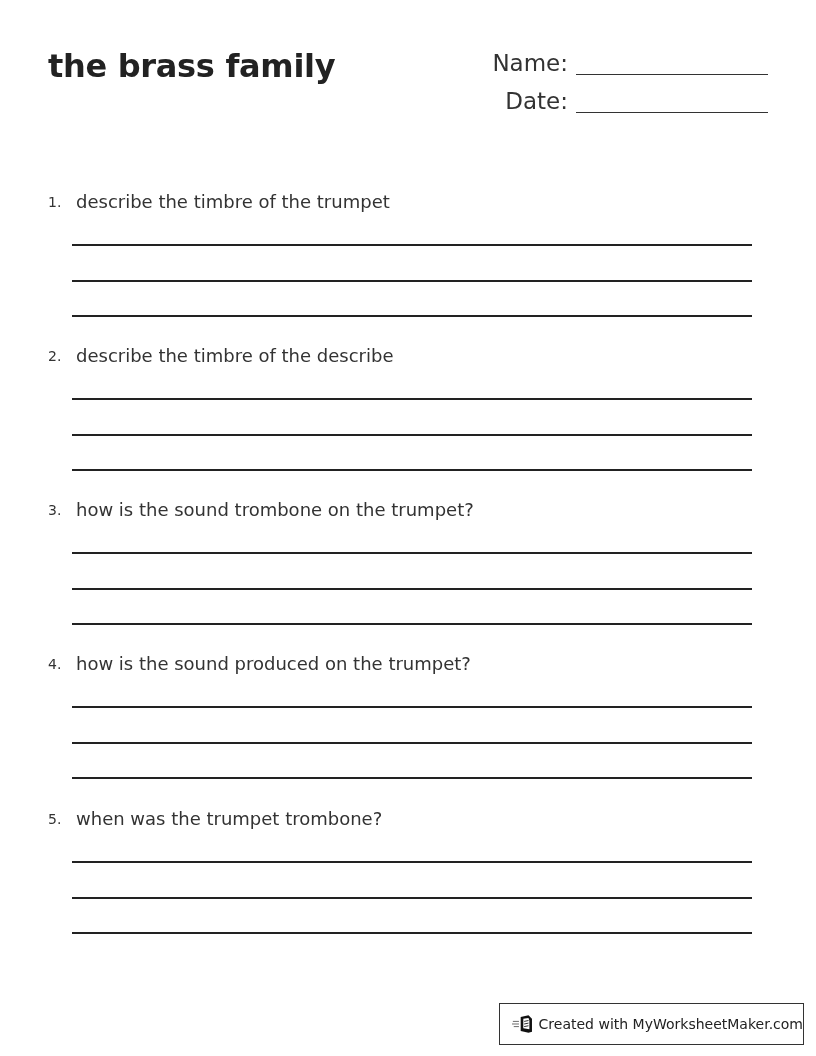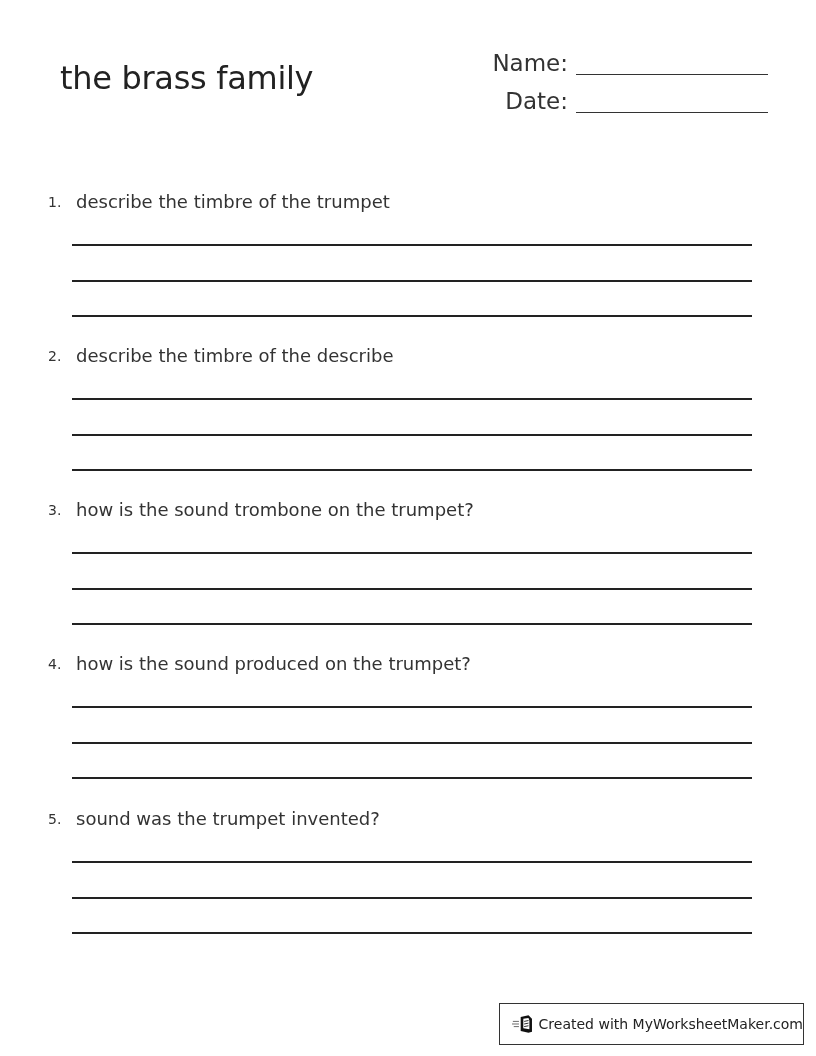--- a/index.html
+++ b/index.html
@@ -1,19 +1,19 @@
 <!DOCTYPE html>
 <html><head>
   <meta charset="utf-8">
   <style>
     html, body { margin: 0; padding: 0; background: #ffffff; }
     body { width: 816px; height: 1056px; position: relative; overflow: hidden;
            font-family: "DejaVu Sans", "Liberation Sans", sans-serif; color: #222; }
-    .title { position: absolute; left: 48px; top: 46px; font-size: 32px; font-weight: normal;
-             color: #222; letter-spacing: -0.3px; margin: 12px; line-height: 40px; }
+    .title { position: absolute; left: 48px; top: 46px; font-size: 32px; font-weight: bold;
+             color: #222; letter-spacing: -0.3px; margin: 0; line-height: 40px; }
     .field { position: absolute; left: 470px; width: 300px; height: 28px; }
     .field-label { position: absolute; right: 202px; top: 0; font-size: 23px; color: #333;
                    line-height: 26px; white-space: nowrap; }
     .field-line { position: absolute; left: 106px; right: 2px; top: 24px; height: 1px;
                   background: #333; }
     .question { position: absolute; left: 48px; width: 710px; }
     .q-num { position: absolute; left: 0; top: 0; font-size: 14px; color: #333; line-height: 18px; }
     .q-text { position: absolute; left: 28px; top: 0; font-size: 18px; color: #333; line-height: 18px;
               white-space: nowrap; }
     .answer-line { position: absolute; left: 24px; width: 680px; height: 2px; background: #222; }
@@ -64,21 +64,21 @@
 <div class="question" style="top:655px;">
   <span class="q-num">4.</span>
   <span class="q-text">how is the sound produced on the trumpet?</span>
   <div class="answer-line" style="top:51px;"></div>
   <div class="answer-line" style="top:87px;"></div>
   <div class="answer-line" style="top:122px;"></div>
 </div>
 
 <div class="question" style="top:810px;">
   <span class="q-num">5.</span>
-  <span class="q-text">sound was the trumpet invented?</span>
+  <span class="q-text">when was the trumpet trombone?</span>
   <div class="answer-line" style="top:51px;"></div>
   <div class="answer-line" style="top:87px;"></div>
   <div class="answer-line" style="top:122px;"></div>
 </div>
 
 <div class="footer">
   <svg class="footer-icon" viewBox="0 0 26 22">
     <line x1="1" y1="8" x2="8" y2="8" stroke="#555" stroke-width="1"></line>
     <line x1="0" y1="11" x2="8" y2="11" stroke="#555" stroke-width="1"></line>
     <line x1="2" y1="14" x2="8" y2="14" stroke="#555" stroke-width="1"></line>

